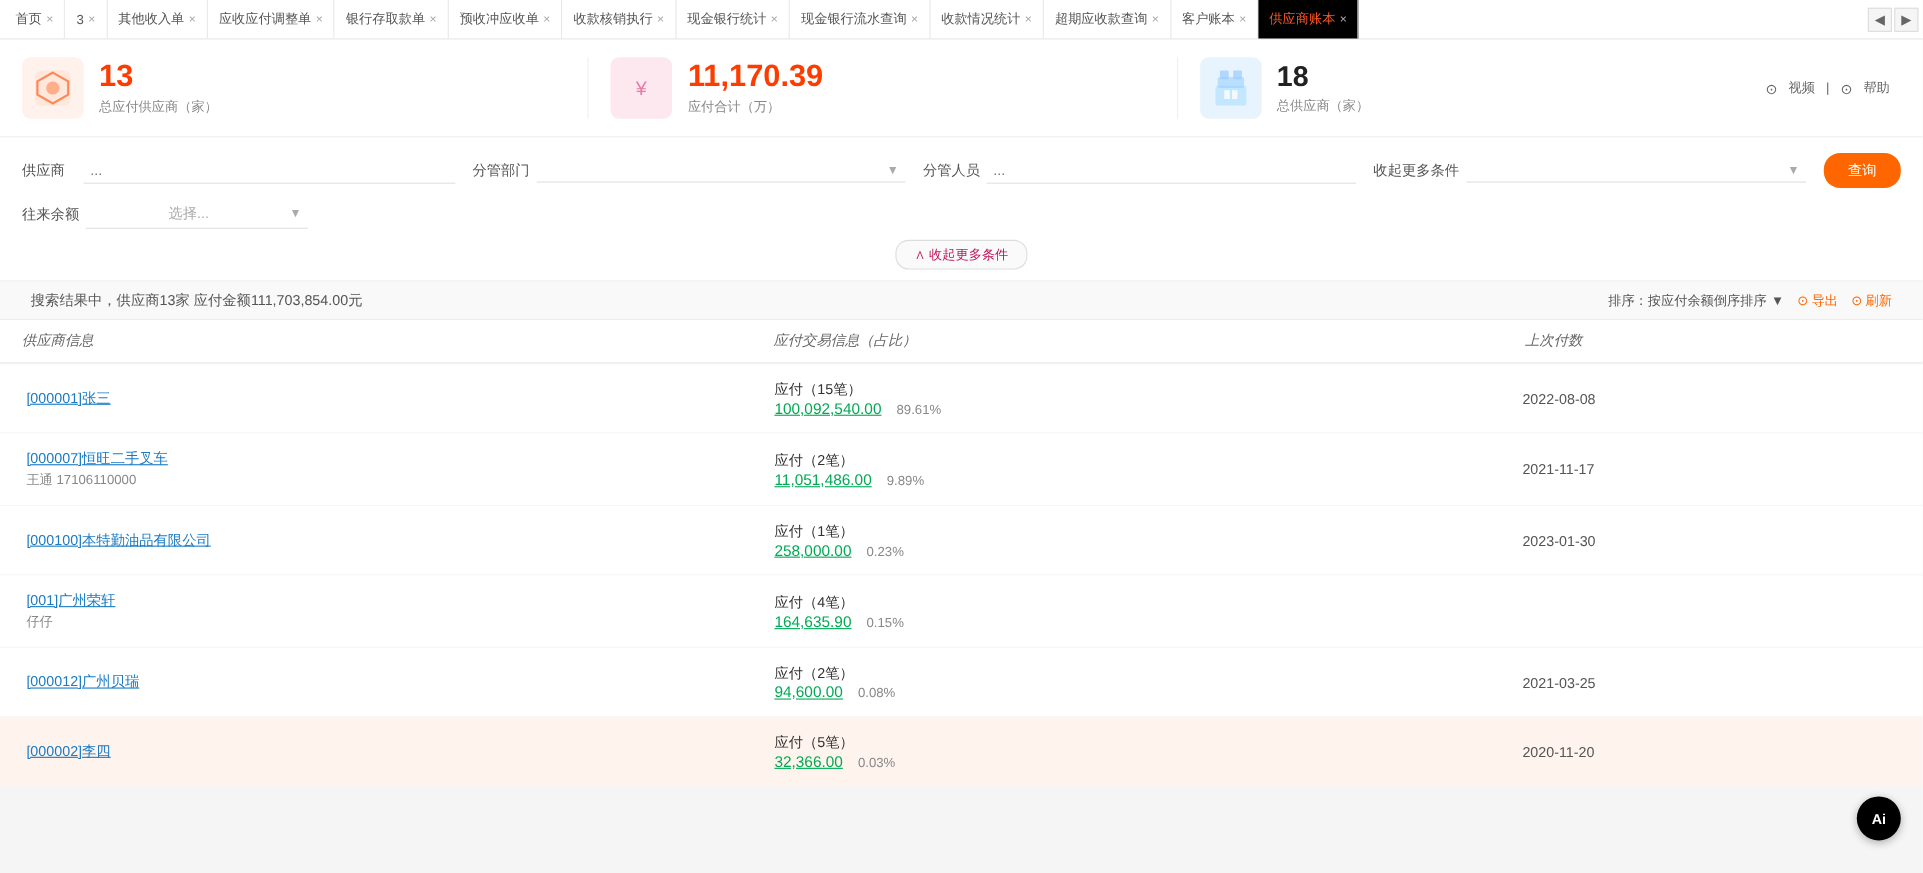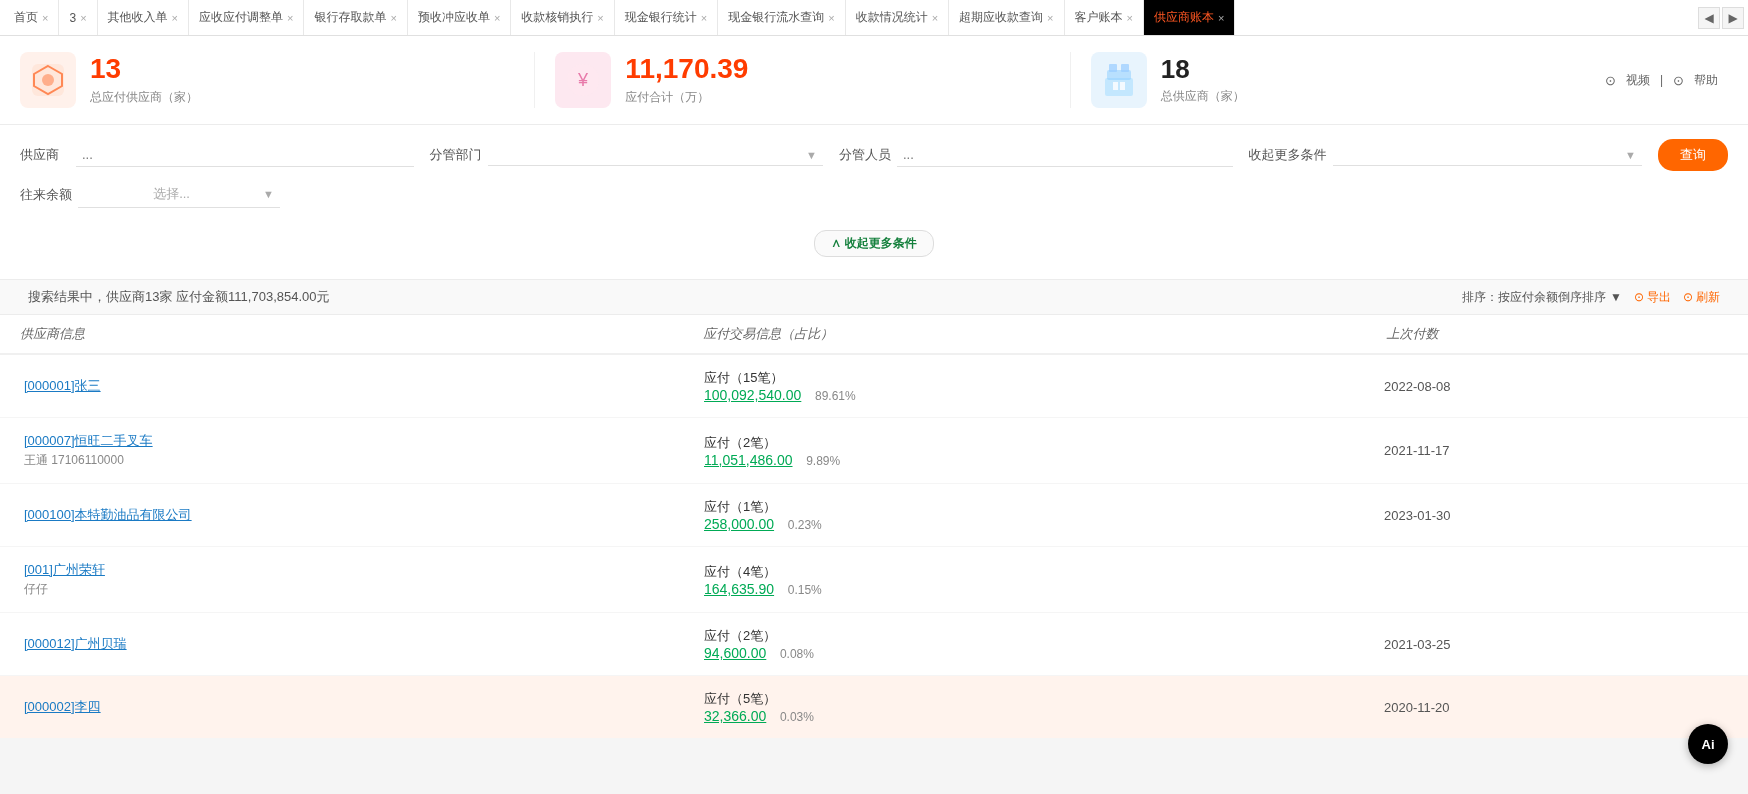--- a/index.html
+++ b/index.html
@@ -146,30 +146,29 @@
       padding: 7px 22px;
       border-radius: 15px;
       font-size: 13px;
       cursor: pointer;
     }
     .collapse-btn {
       display: flex;
       align-items: center;
       justify-content: center;
       gap: 4px;
-      margin: 12px auto;
+      margin: 0 auto;
       font-size: 12px;
-      color: #15803d;
+      color: #be185d;
       cursor: pointer;
       width: 120px;
       padding: 4px;
       border: 1px solid #ddd;
       border-radius: 12px;
       background: #fafafa;
-      font-weight: bold;
     }
 
     
     .result-bar {
       display: flex;
       align-items: center;
       background: #f9f9f9;
       border-bottom: 1px solid #ececec;
       padding: 8px 28px;
       font-size: 13px;

